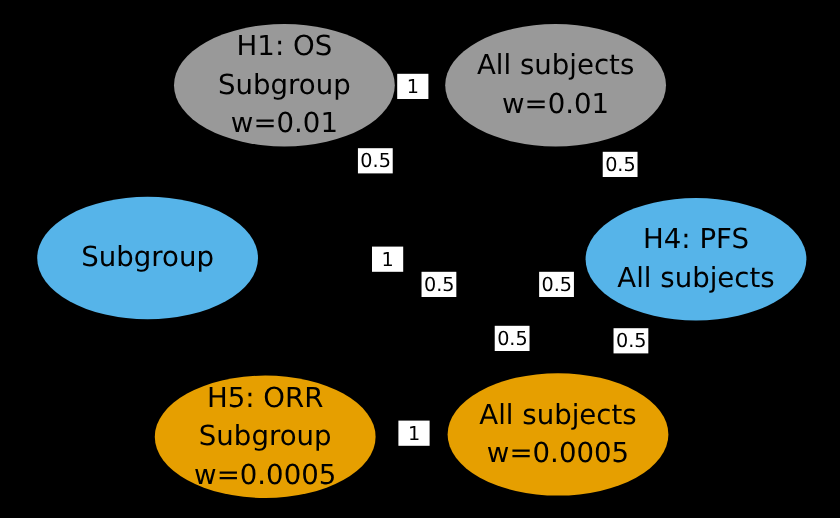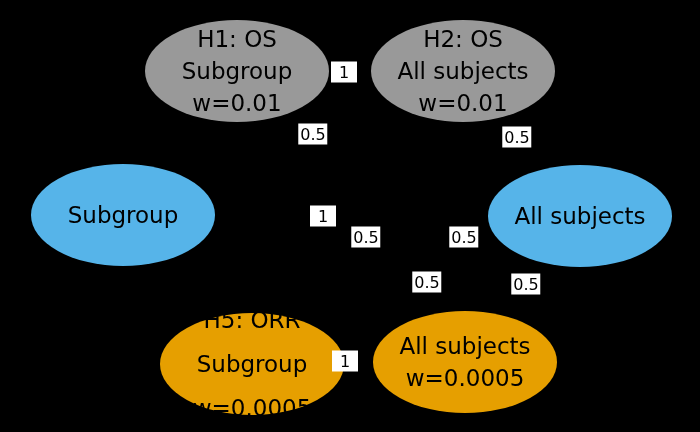--- a/index.html
+++ b/index.html
@@ -27,21 +27,21 @@
     color: #000000;
     font-size: 23px;
     line-height: 32px;
     text-align: center;
     white-space: nowrap;
   }
   .node-h1 { left: 145px; top: 20px; }
   .node-h2 { left: 371px; top: 20px; }
   .node-h3 { left: 31px;  top: 164px; }
   .node-h4 { left: 488px; top: 165px; }
-  .node-h5 { left: 160px; top: 313px; gap: 12px; }
+  .node-h5 { left: 129px; top: 313px; }
   .node-h6 { left: 373px; top: 311px; }
   .edge-label {
     position: absolute;
     transform: translate(-50%, -50%);
     background: #ffffff;
     color: #000000;
     font-size: 16px;
     line-height: 19px;
     padding: 1px 2px;
     min-width: 22px;
@@ -63,30 +63,30 @@
 
 <div class="canvas">
 
   <div class="node node-h1" style="background: rgb(153, 153, 153);">
     <div>H1: OS</div>
     <div>Subgroup</div>
     <div>w=0.01</div>
   </div>
 
   <div class="node node-h2" style="background: rgb(153, 153, 153);">
-    <div>H2: OS</div>
     <div>All subjects</div>
     <div>w=0.01</div>
   </div>
 
   <div class="node node-h3" style="background: rgb(86, 180, 233);">
     <div>Subgroup</div>
   </div>
 
   <div class="node node-h4" style="background: rgb(86, 180, 233);">
+    <div>H4: PFS</div>
     <div>All subjects</div>
   </div>
 
   <div class="node node-h5" style="background: rgb(230, 159, 0);">
     <div>H5: ORR</div>
     <div>Subgroup</div>
     <div>w=0.0005</div>
   </div>
 
   <div class="node node-h6" style="background: rgb(230, 159, 0);">

